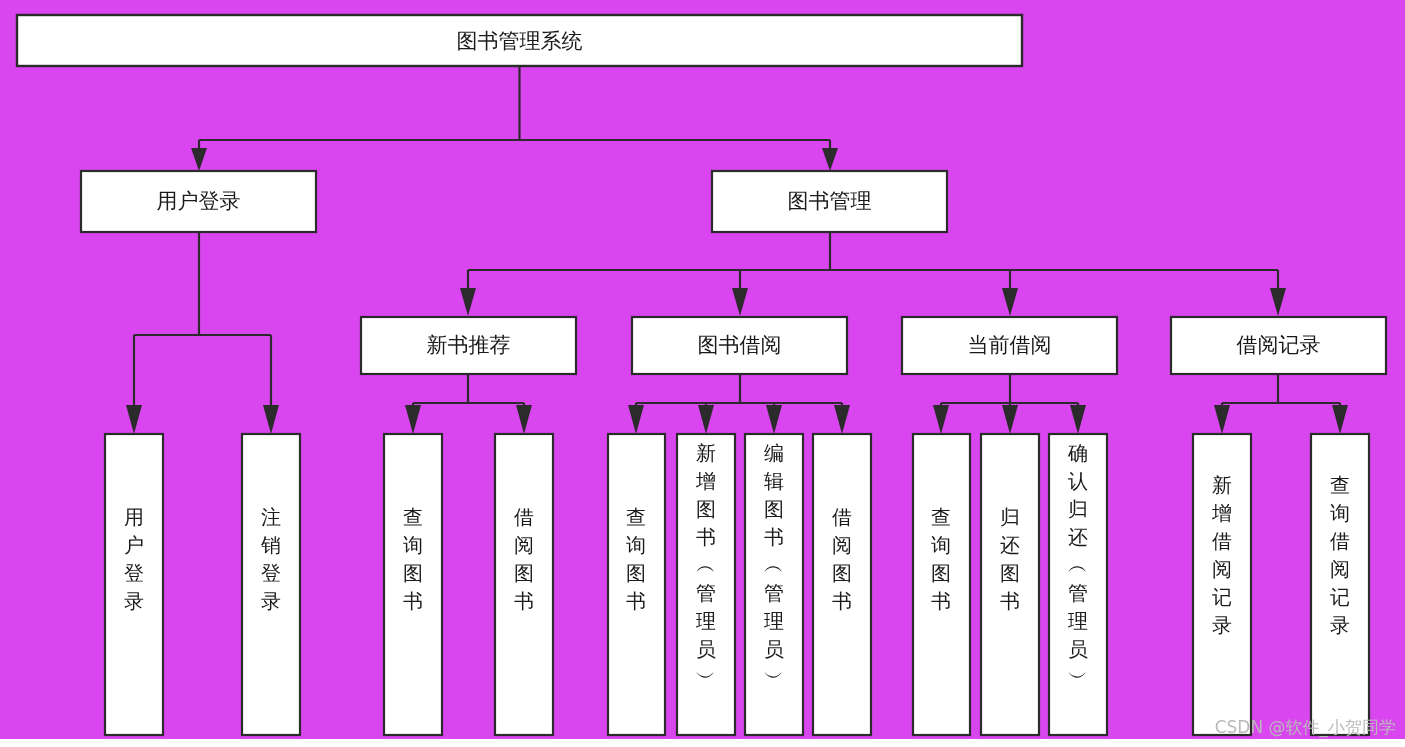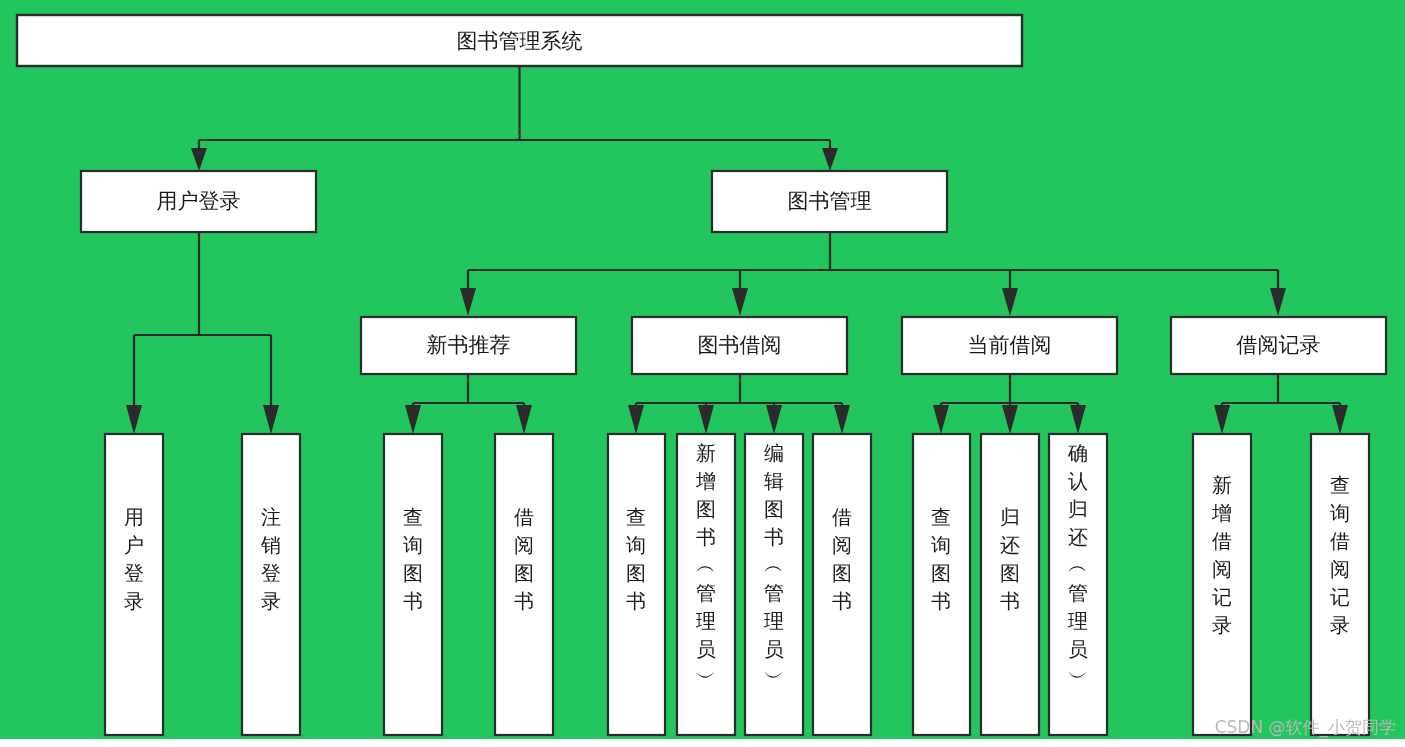--- a/index.html
+++ b/index.html
@@ -11,21 +11,21 @@
   body {
     width: 1405px;
     height: 747px;
     font-family: "DejaVu Sans", "Liberation Sans", sans-serif;
     overflow: hidden;
   }
   #diagram-root {
     position: relative;
     width: 1405px;
     height: 739px;
-    background: #22c55e;
+    background: #d946ef;
   }
   svg#structure-chart {
     display: block;
     width: 1405px;
     height: 747px;
   }
   .node-box {
     fill: #ffffff;
     stroke: #2b2b2b;
     stroke-width: 2.2;

